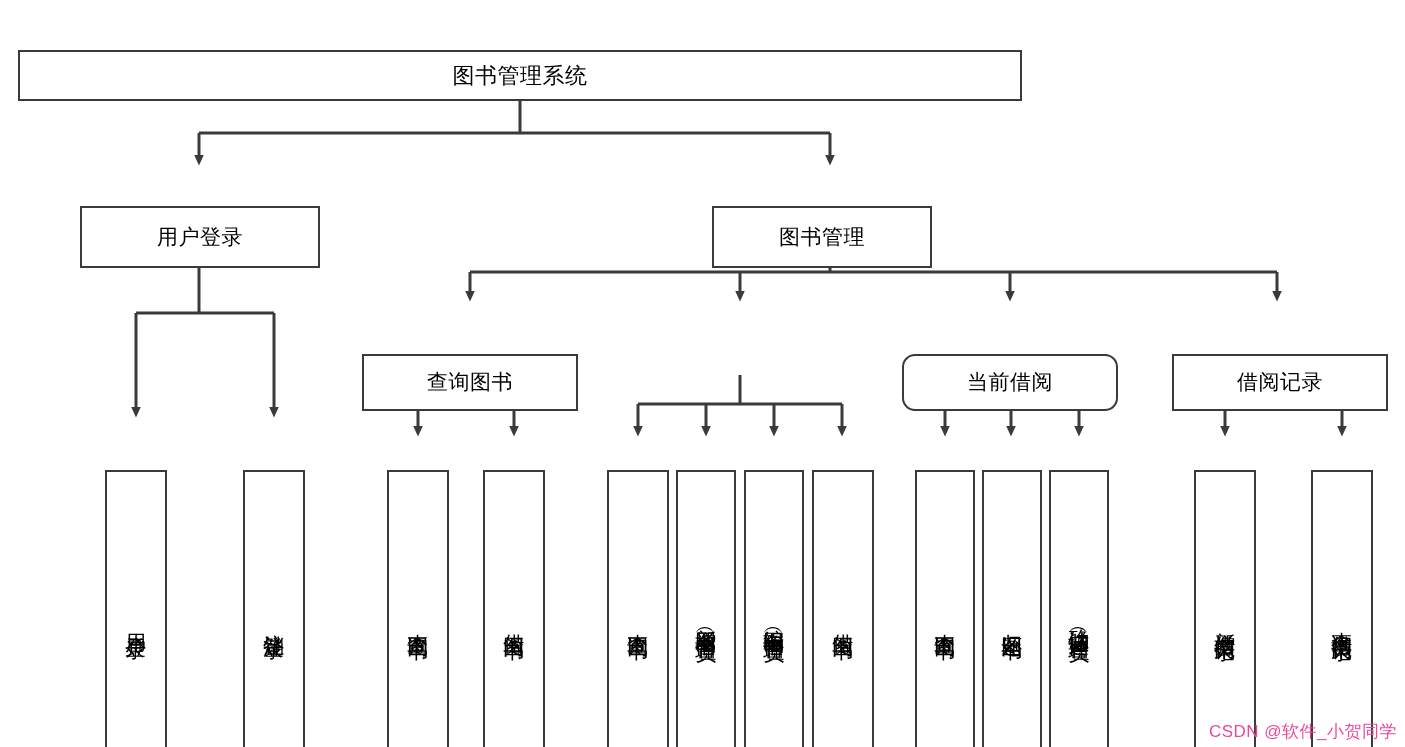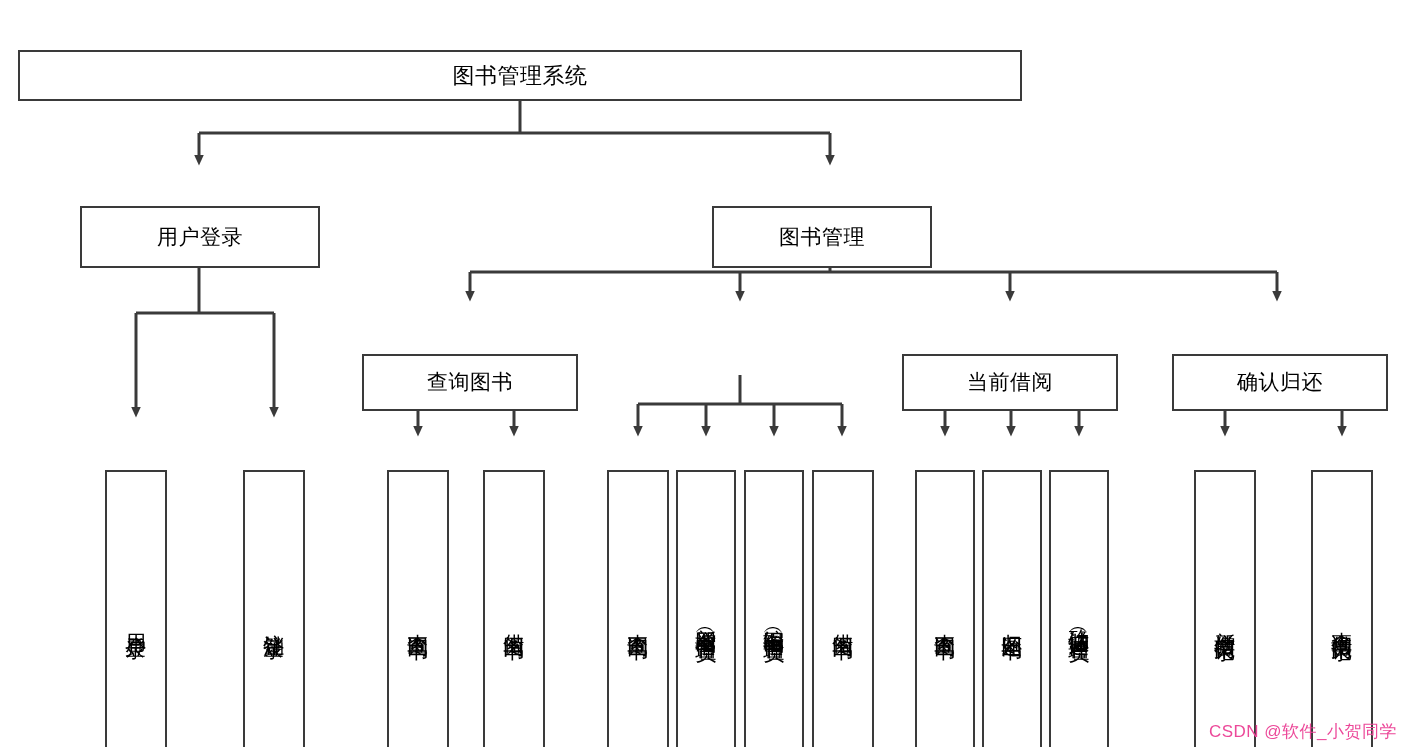--- a/index.html
+++ b/index.html
@@ -136,25 +136,25 @@
   <div class="node horiz" style="left:80px; top:170px; width:240px; height:62px;">
     <span class="label">用户登录</span>
   </div>
   <div class="node horiz" style="left:712px; top:170px; width:220px; height:62px;">
     <span class="label">图书管理</span>
   </div>
 
   <div class="node horiz" style="left:362px; top:318px; width:216px; height:57px;">
     <span class="label">查询图书</span>
   </div>
-  <div class="node horiz" style="left:902px; top:318px; width:216px; height:57px;">
+  <div class="node horiz" style="left:902px; top:318px; width:216px; height:57px;border-radius:13px;">
     <span class="label">当前借阅</span>
   </div>
   <div class="node horiz" style="left:1172px; top:318px; width:216px; height:57px;">
-    <span class="label">确认归还</span>
+    <span class="label">借阅记录</span>
   </div>
 
   <div class="node vert" style="left:105px; top:434px; width:62px; height:301px;">
     <span class="label">用户登录</span>
   </div>
   <div class="node vert" style="left:243px; top:434px; width:62px; height:301px;">
     <span class="label">注销登录</span>
   </div>
 
   <div class="node vert" style="left:387px; top:434px; width:62px; height:301px;">

